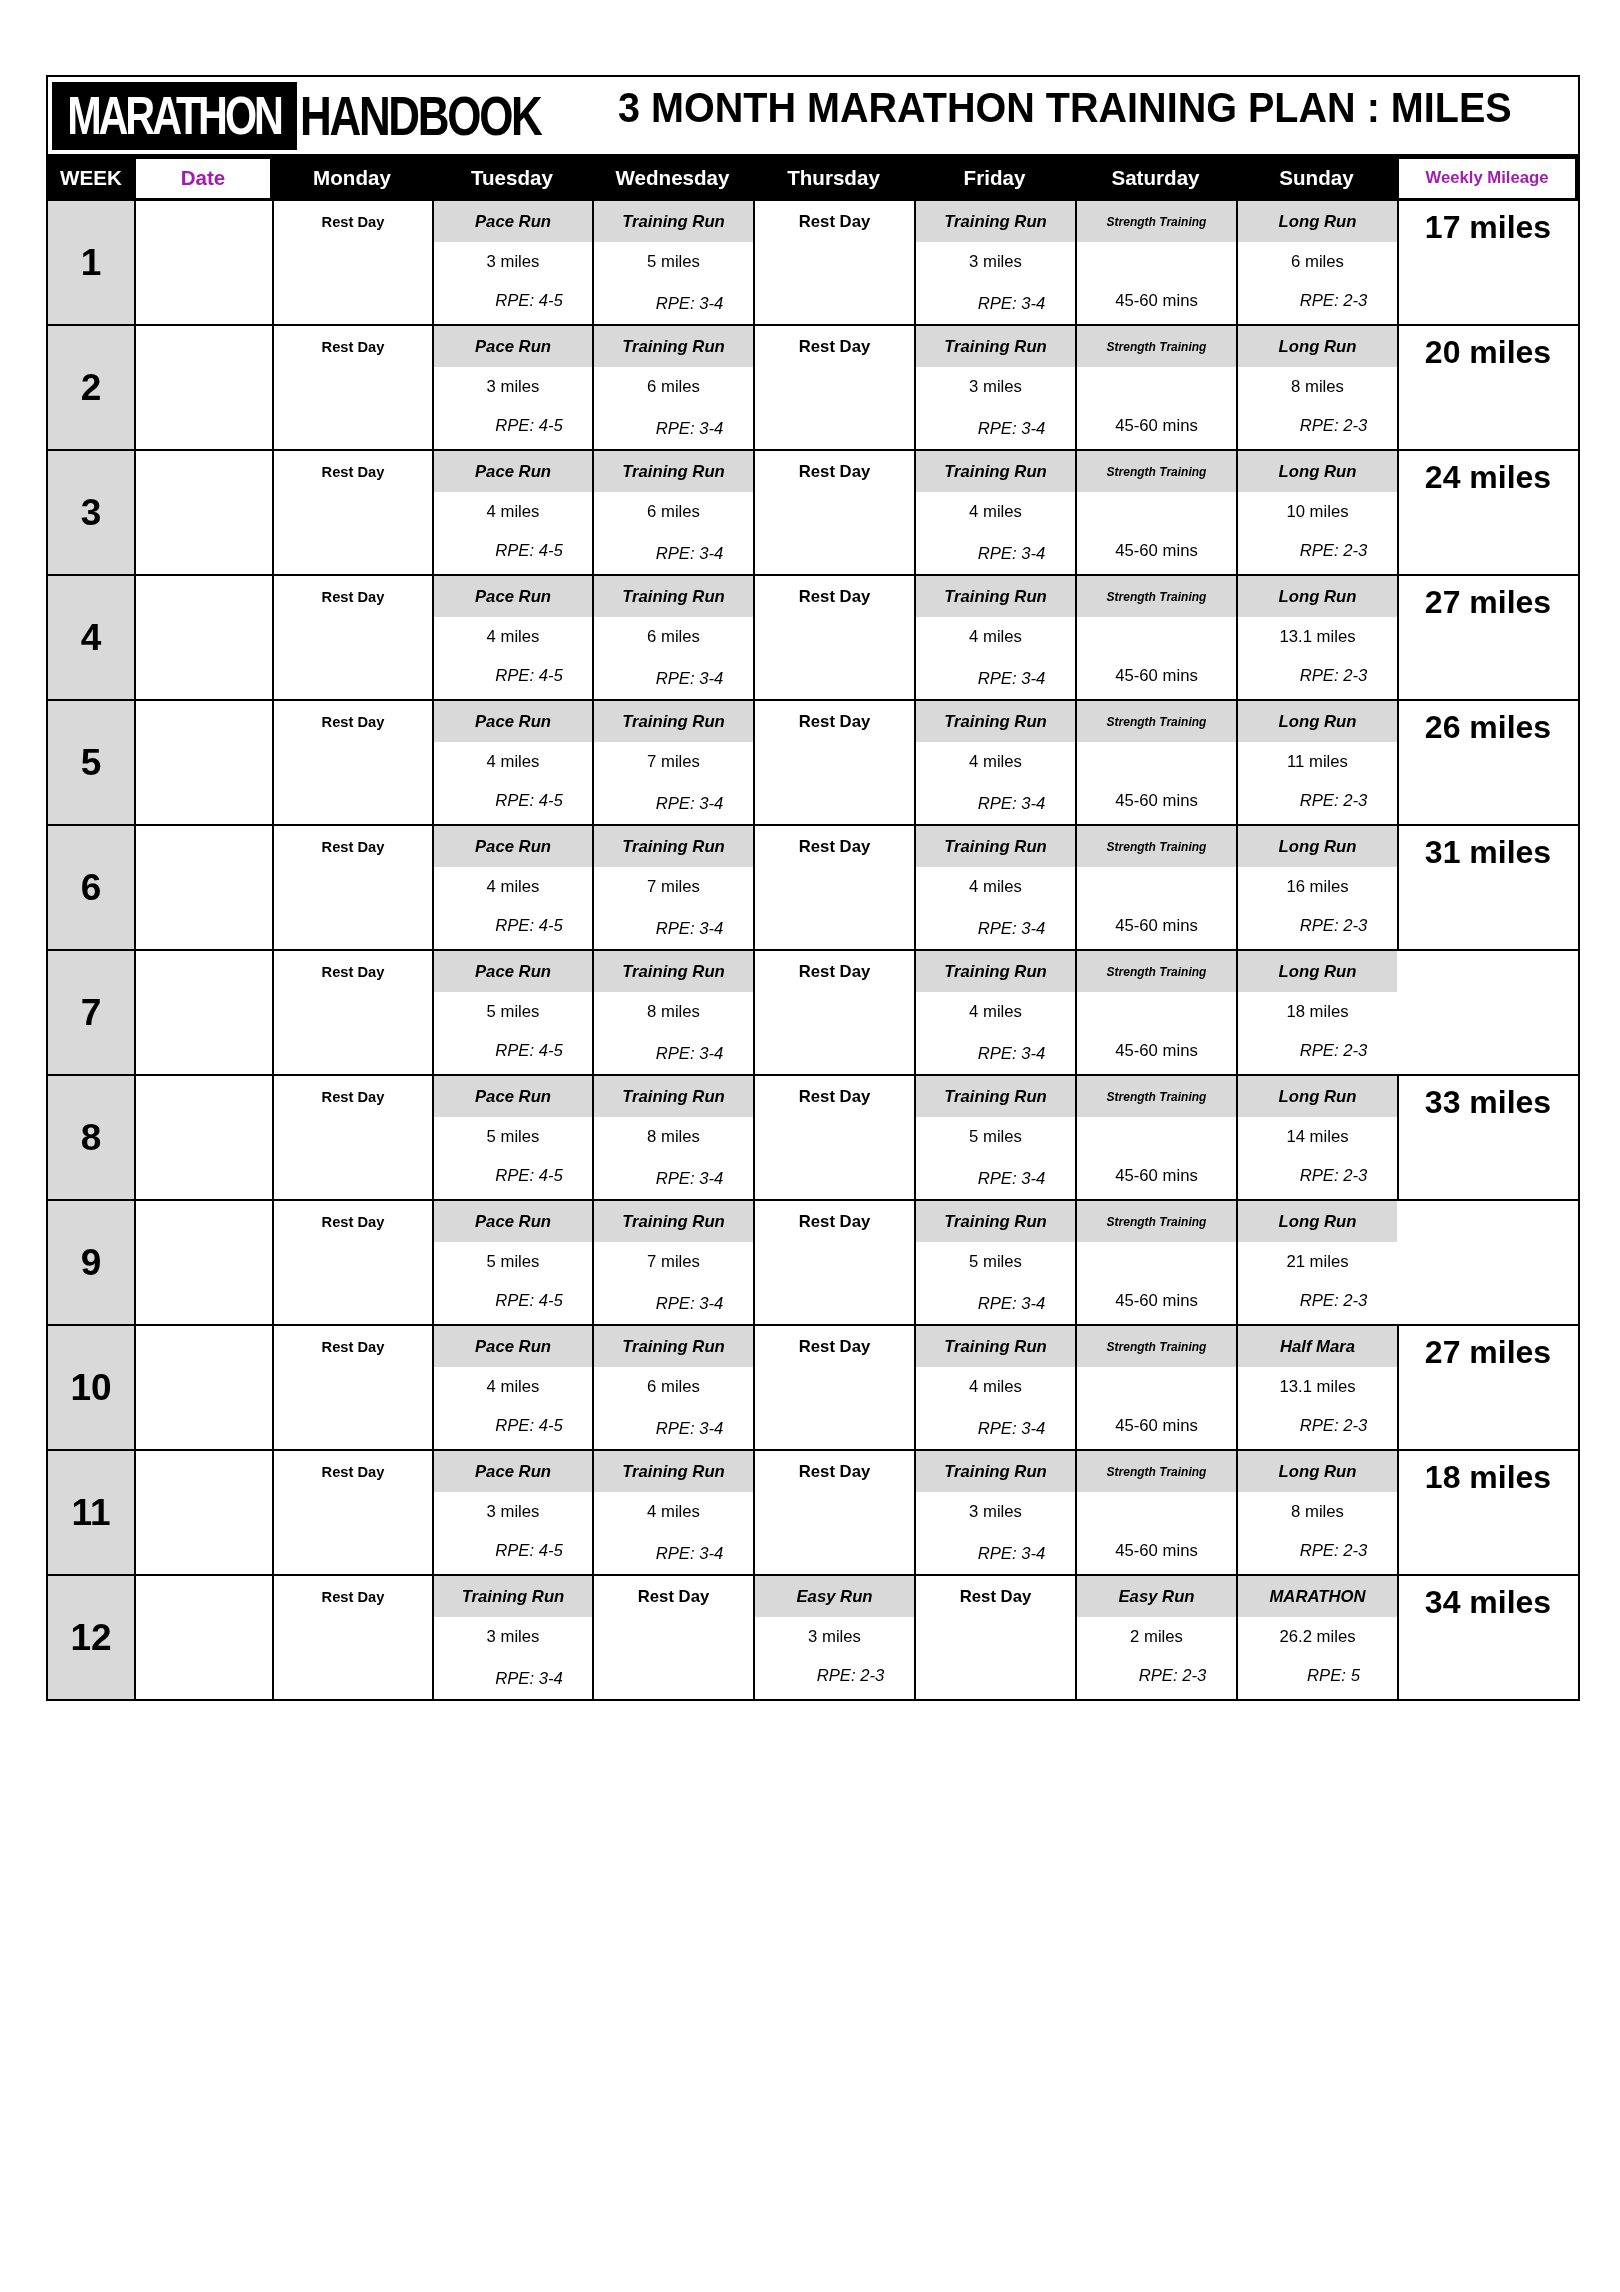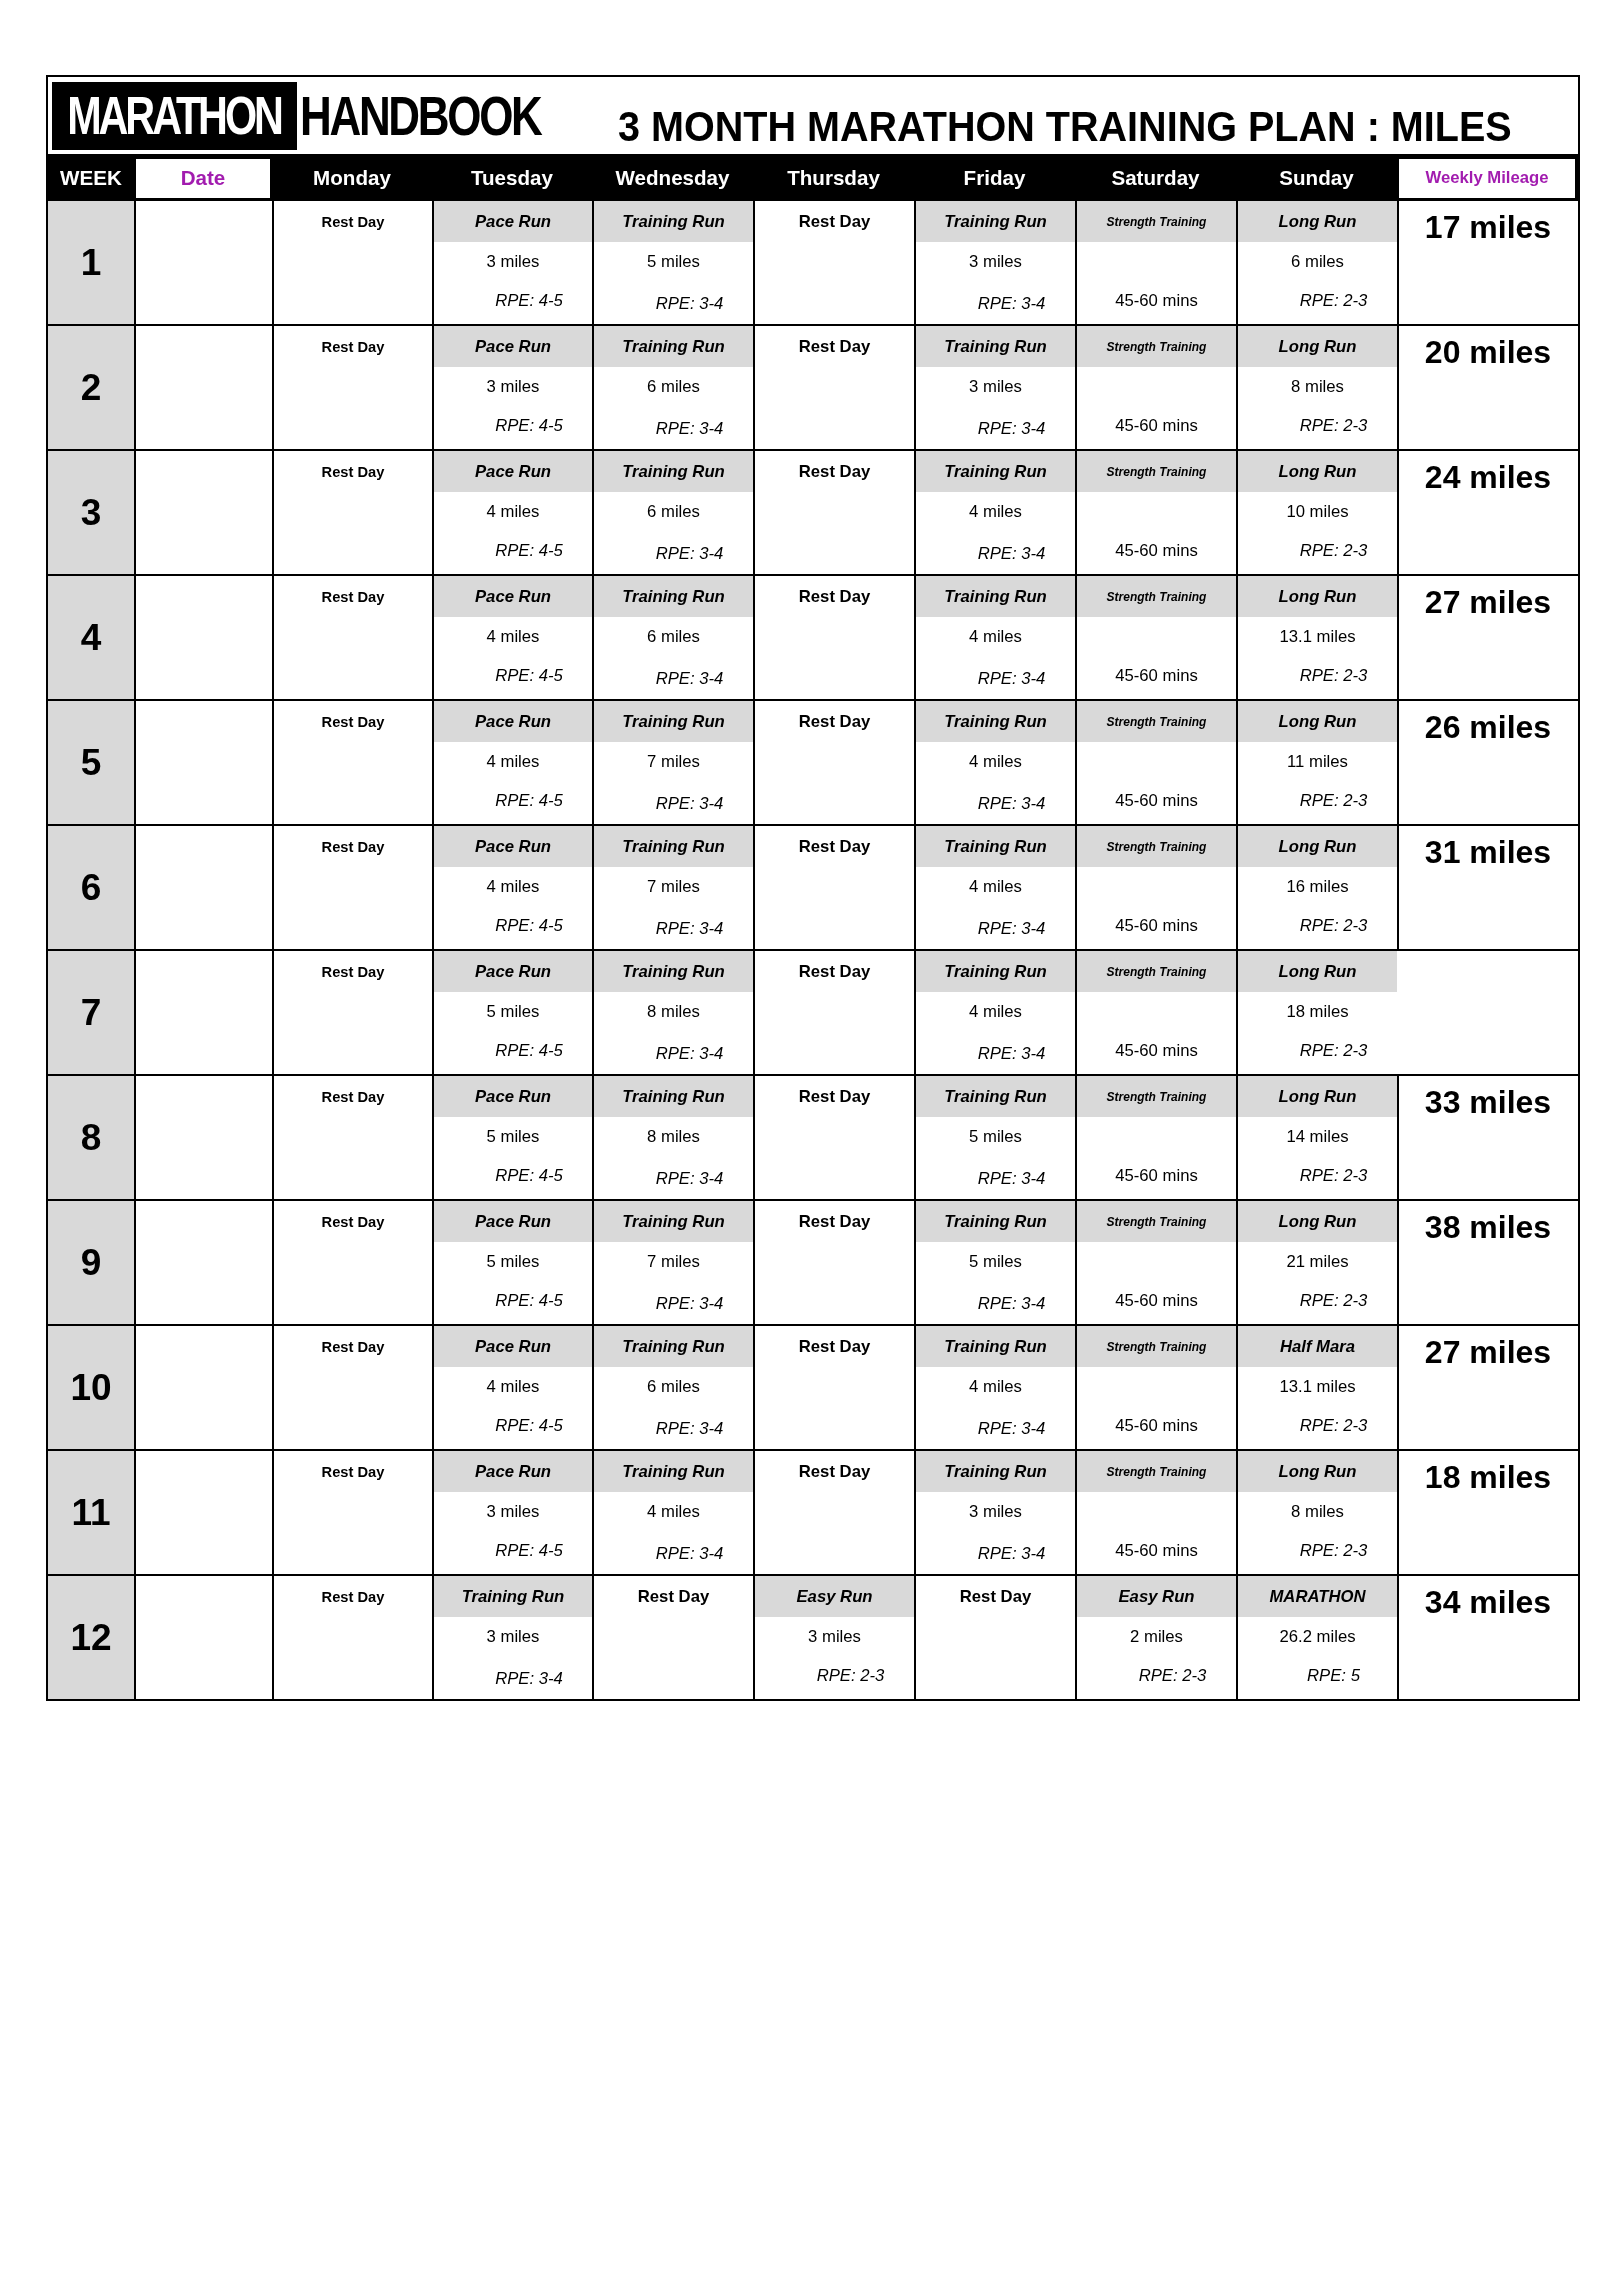--- a/index.html
+++ b/index.html
@@ -3,21 +3,21 @@
 <meta charset="utf-8">
 <style>
   html, body { margin: 0; padding: 0; background: #ffffff; }
   body { width: 1620px; height: 2293px; position: relative; font-family: "Liberation Sans", "DejaVu Sans", sans-serif; color: #000; }
   .sheet { position: absolute; left: 46px; top: 75px; width: 1534px; border: 2.9px solid #000; box-sizing: border-box; background: #fff; }
   .title-row { height: 79px; position: relative; border-bottom: 2.9px solid #000; box-sizing: border-box; }
   .logo-box { position: absolute; left: 3.9px; top: 4.9px; width: 245px; height: 68px; background: #000; color: #fff; display: flex; align-items: center; justify-content: center; font-family: "Liberation Sans", sans-serif; font-weight: 700; font-size: 53px; letter-spacing: -3.9px; transform-origin: left center; }
   .logo-box span { display: inline-block; transform: scaleX(0.78); transform-origin: center; }
   .logo-hb { position: absolute; left: 252px; top: 4.9px; height: 68px; display: flex; align-items: center; font-weight: 700; font-size: 55px; letter-spacing: -2.9px; }
   .logo-hb span { display: inline-block; transform: scaleX(0.8); transform-origin: left center; }
-  .plan-title { position: absolute; left: 570px; top: 5.9px; height: 68px; display: flex; align-items: flex-end; font-weight: 700; font-size: 43px; white-space: nowrap; }
+  .plan-title { position: absolute; left: 570px; top: 5.9px; height: 68px; display: flex; align-items: flex-start; font-weight: 700; font-size: 43px; white-space: nowrap; }
   .plan-title span { display: inline-block; transform: scaleX(0.92); transform-origin: left center; }
 
   .grid { display: grid; grid-template-columns: 86px 138px 160px 160px 161px 161px 161px 161px 161px 180px; }
   .hdr { height: 43px; background: #000; color: #fff; }
   .hdr > div { display: flex; align-items: center; justify-content: center; font-weight: 700; font-size: 20.6px; white-space: nowrap; }
   .hdr .light { background: #fff; color: #a21caf; margin: 2.9px 2px 1px 2px; }
   .hdr .small { font-size: 16.7px; }
 
   .week-row { height: 125px; border-top: 2.9px solid #000; box-sizing: border-box; }
   .week-row > div { border-left: 2px solid #000; box-sizing: border-box; position: relative; }
@@ -379,21 +379,20 @@
         <div class="day">
           <div class="lbl gray tiny">Strength Training</div>
           <div class="dist"></div>
           <div class="mins">45-60 mins</div>
         </div>
         <div class="day">
           <div class="lbl gray">Long Run</div>
           <div class="dist">21 miles</div>
           <div class="rpe">RPE: 2-3</div>
         </div>
-        <div class="mileage">38 miles</div>
       </div>
       <div class="grid week-row">
         <div class="wk-num">10</div>
         <div class="date-cell"></div>
         <div class="day mon">
           <div class="lbl">Rest Day</div>
         </div>
         <div class="day">
           <div class="lbl gray">Pace Run</div>
           <div class="dist">4 miles</div>

